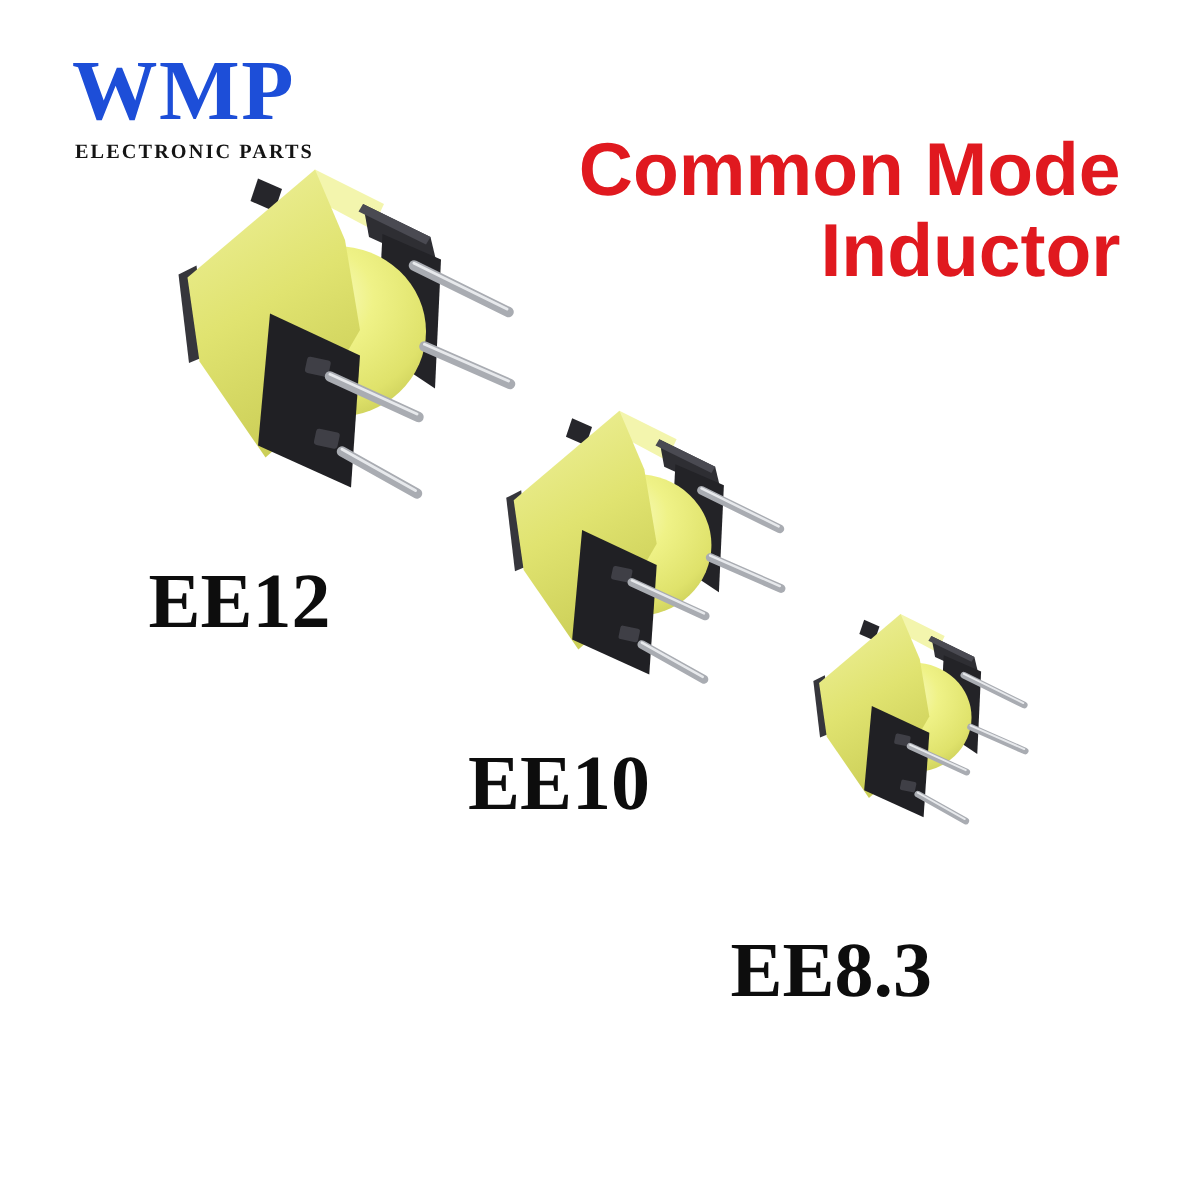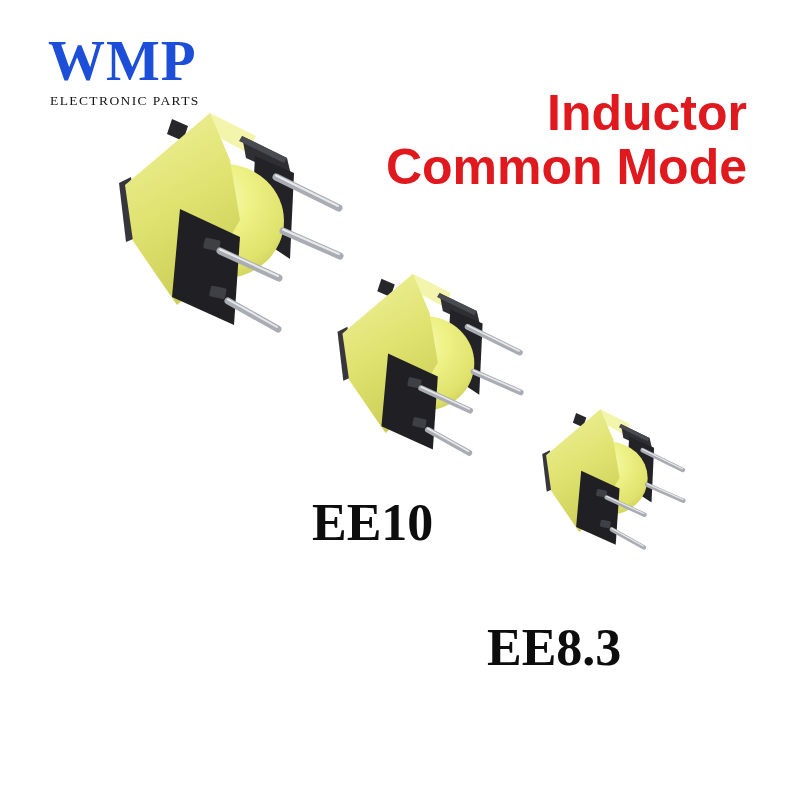--- a/index.html
+++ b/index.html
@@ -7,21 +7,21 @@
     position:relative;width:800px;height:800px;background:#ffffff;
     overflow:hidden;font-family:"Liberation Serif",serif;
   }
   
   .brand{position:absolute;left:48px;top:32px;}
   .brand-name{
     font-family:"Liberation Serif",serif;font-weight:700;font-size:57px;
     line-height:1;color:#1d4ed8;letter-spacing:1px;
   }
   .brand-tagline{
-    font-family:"Liberation Serif",serif;font-weight:400;font-size:13.5px;
+    font-family:"Liberation Serif",serif;font-weight:700;font-size:13.5px;
     letter-spacing:1.4px;color:#141414;margin-top:4px;margin-left:2px;
   }
   
   .headline{
     position:absolute;top:86px;right:53px;text-align:right;
     font-family:"Liberation Sans",sans-serif;font-weight:700;
     font-size:50px;line-height:54px;color:#e0191f;letter-spacing:0px;
   }
   
   .part-label{
@@ -97,30 +97,31 @@
       </symbol>
     </defs>
   </svg>
 
   <div class="brand">
     <div class="brand-name">WMP</div>
     <div class="brand-tagline">ELECTRONIC PARTS</div>
   </div>
 
   <div class="headline">
+    <div>Common Mode</div>
     <div>Inductor</div>
-    <div>Common Mode</div>
   </div>
 
   <svg id="ind-ee12" class="inductor" viewBox="0 0 240 230">
     <use href="#inductor"></use>
   </svg>
   <svg id="ind-ee10" class="inductor" viewBox="0 0 240 230">
     <use href="#inductor"></use>
   </svg>
   <svg id="ind-ee83" class="inductor" viewBox="0 0 240 230">
     <use href="#inductor"></use>
   </svg>
 
+  <div id="label-ee12" class="part-label">EE12</div>
   <div id="label-ee10" class="part-label">EE10</div>
   <div id="label-ee83" class="part-label">EE8.3</div>
 
 </div>
 
 </body></html>

